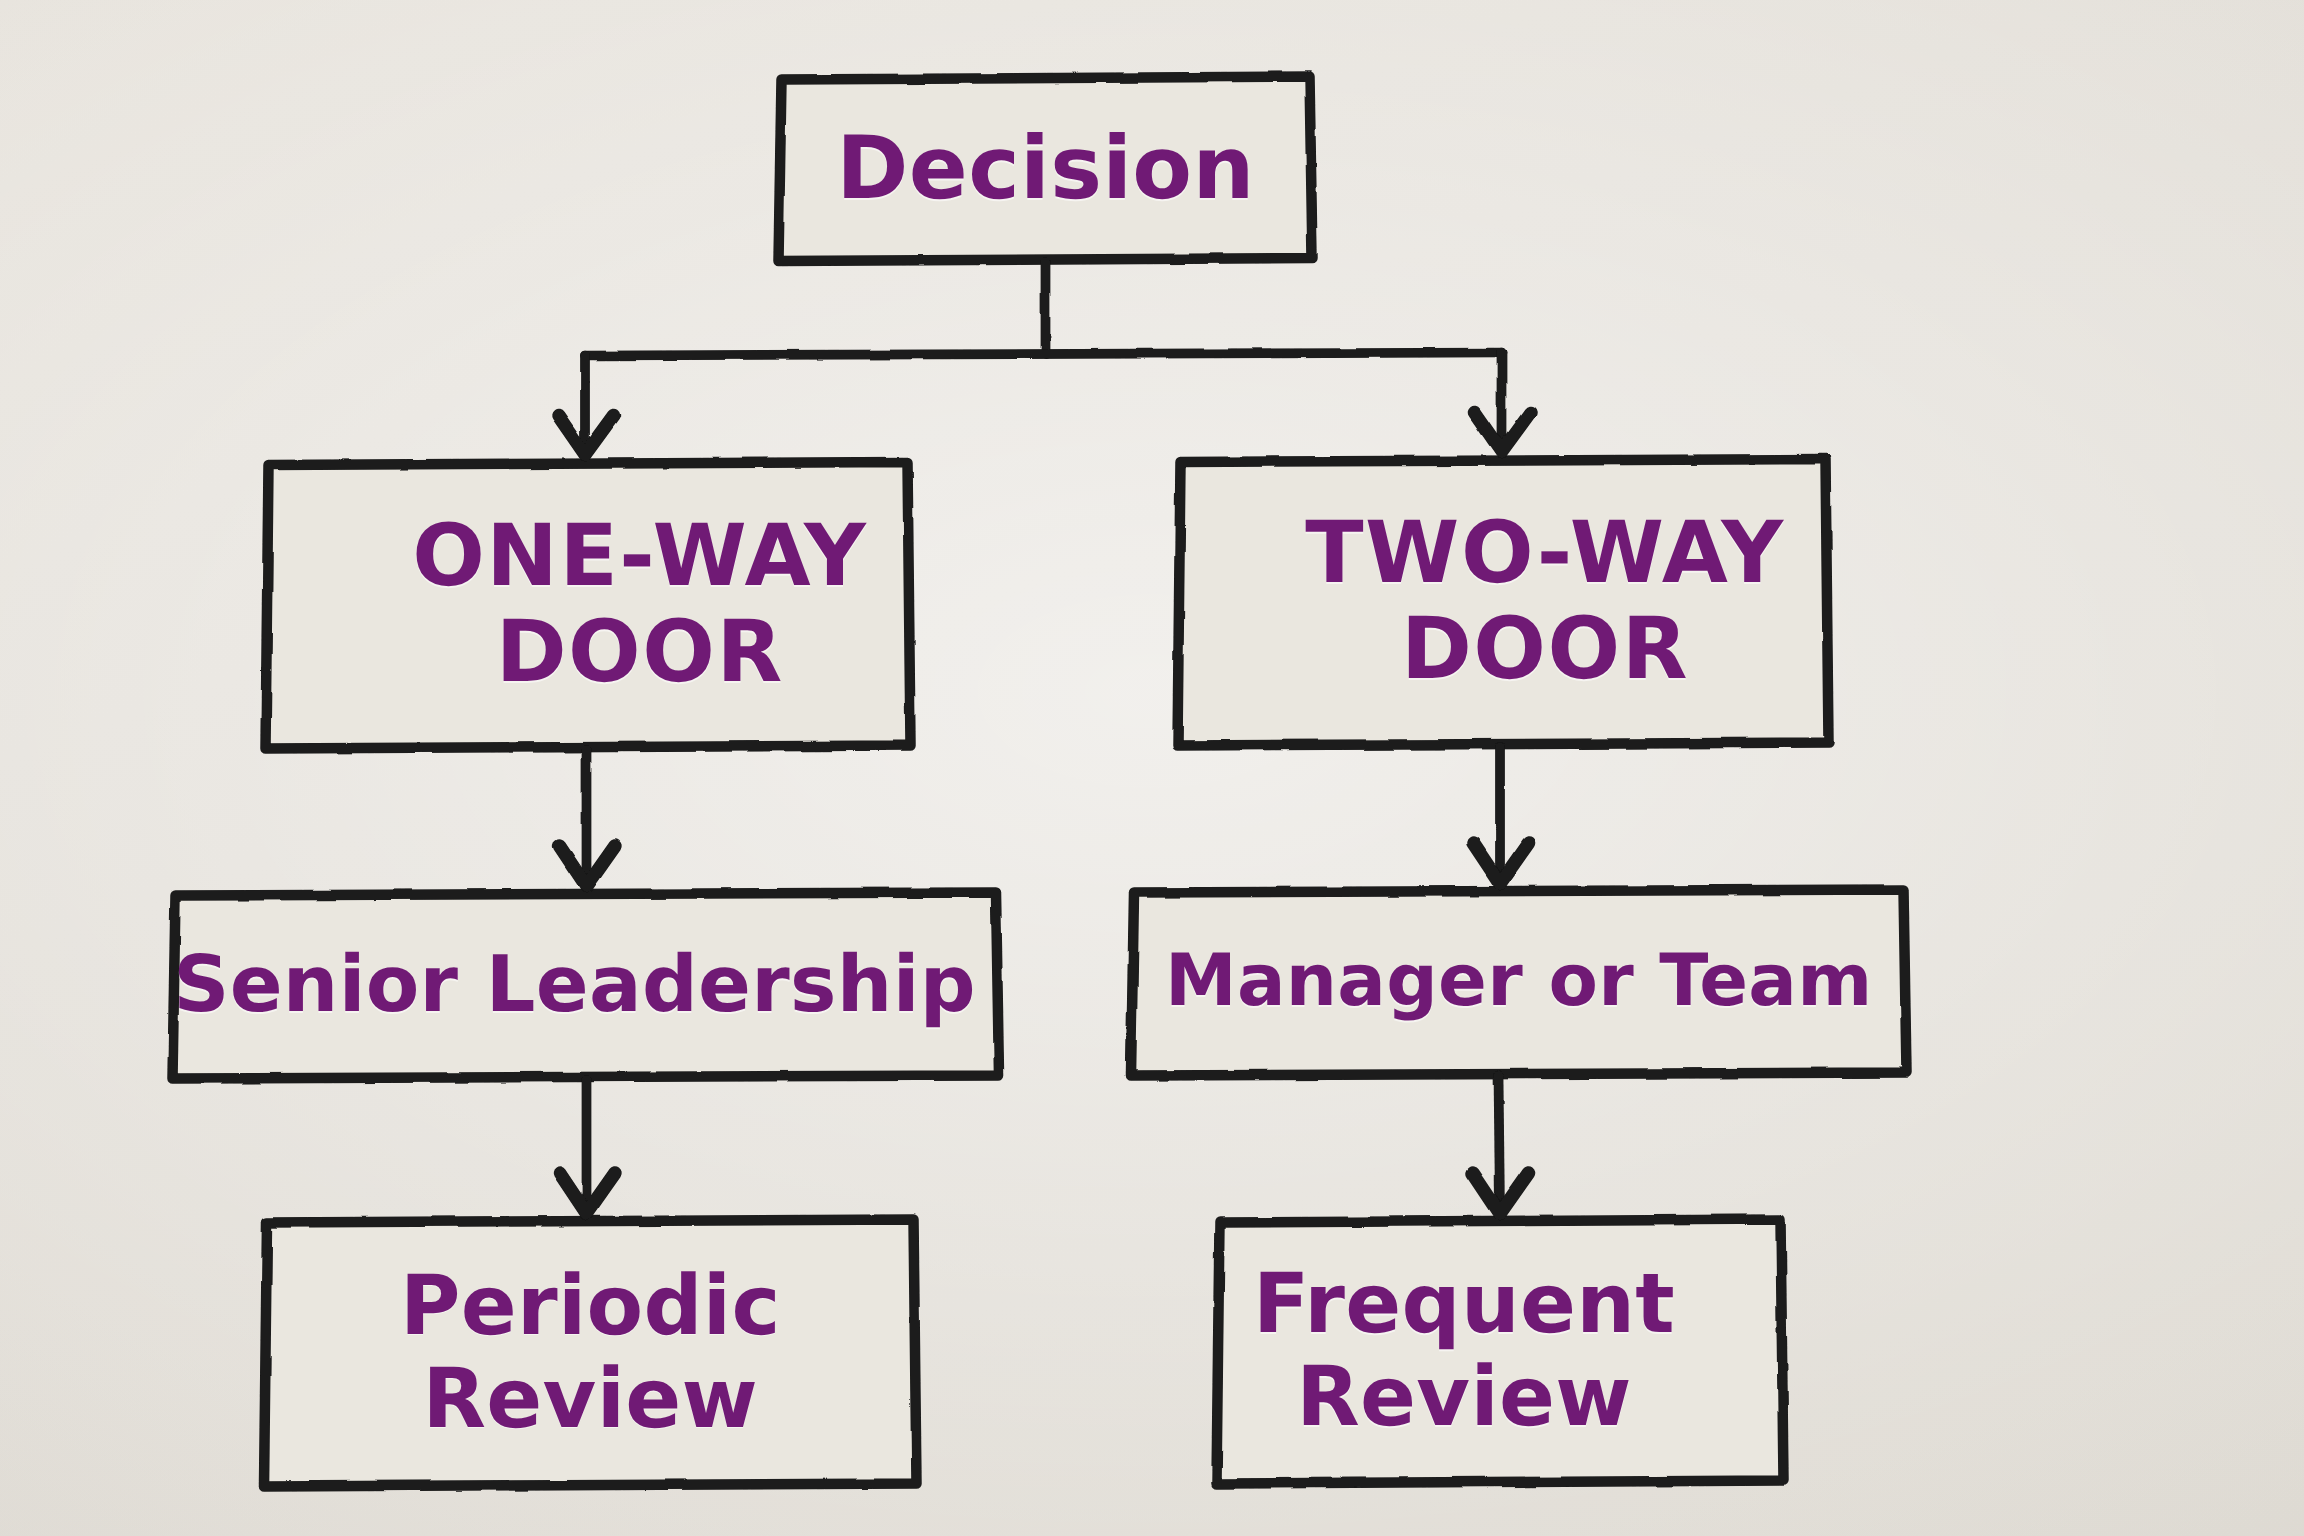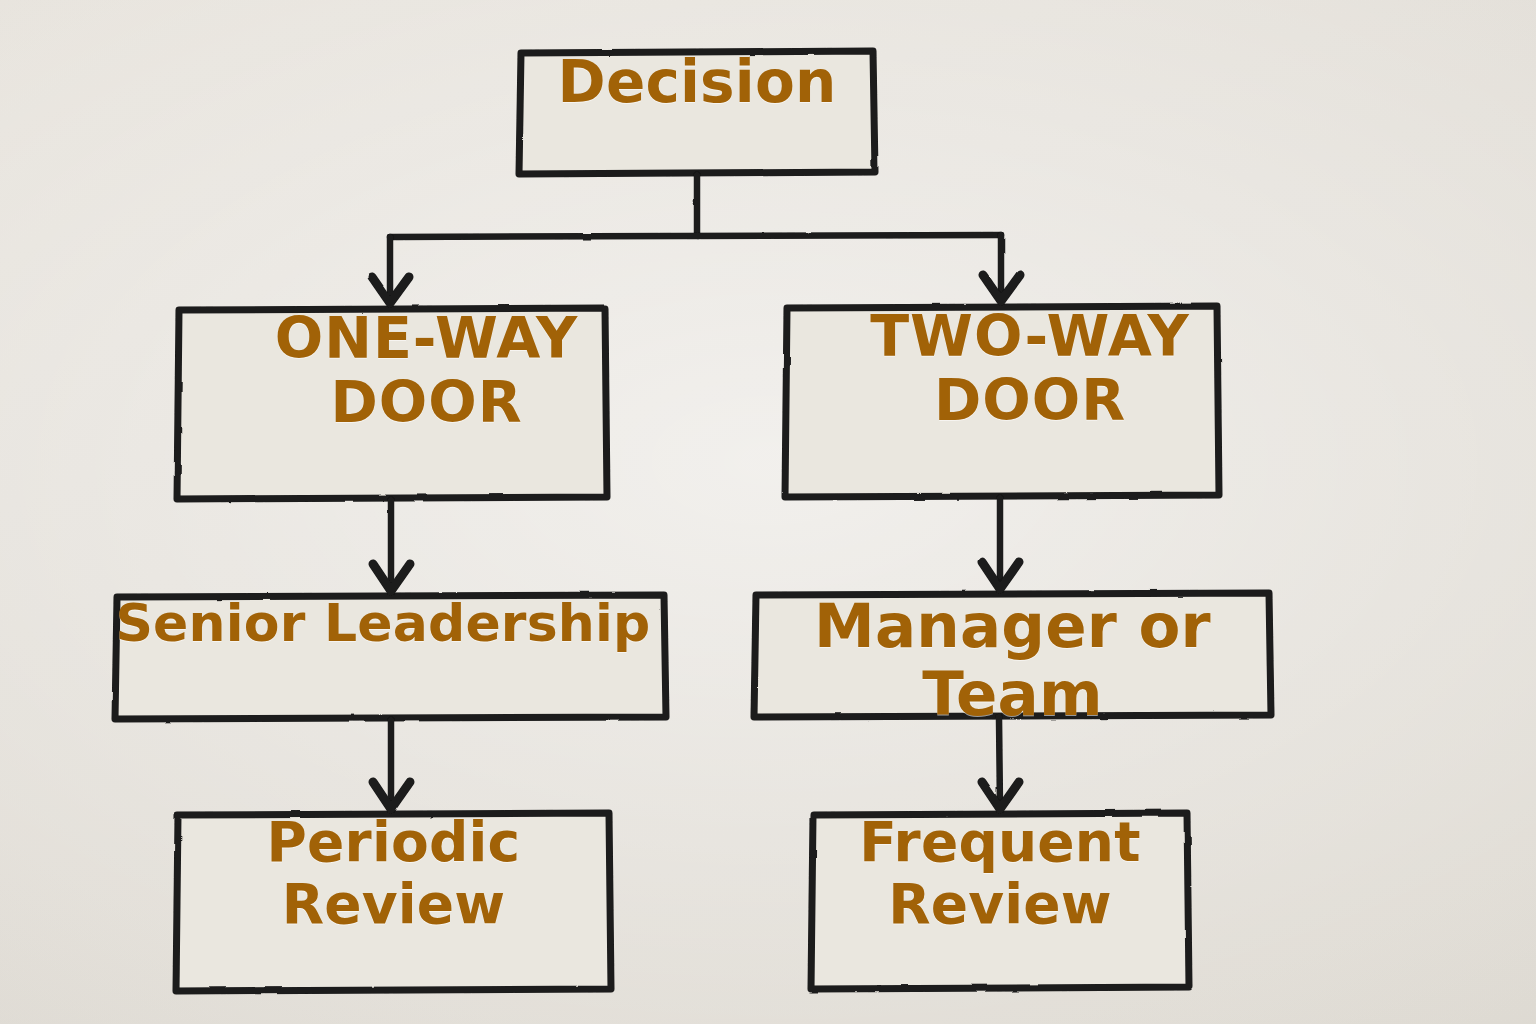--- a/index.html
+++ b/index.html
@@ -29,23 +29,24 @@
     position: absolute;
     left: 0;
     top: 0;
     width: 1536px;
     height: 1024px;
   }
   .node-box {
     position: absolute;
     box-sizing: border-box;
     display: flex;
+    align-items: center;
     justify-content: center;
     text-align: center;
-    color: #a16207;
+    color: #701a75;
     line-height: 1.12;
     letter-spacing: 0.2px;
     text-shadow: 0 1px 0 rgba(255,255,255,0.55);
     user-select: none;
   }
   .node-label {
     display: block;
     white-space: pre-line;
   }
   
@@ -60,28 +61,28 @@
   #node-two-way {
     left: 812px; top: 305px; width: 436px; height: 193px;
     font-size: 57px; font-weight: 700; letter-spacing: 1px;
   }
   #node-senior-leadership {
     left: 114px; top: 594px; width: 538px; height: 126px;
     font-size: 52px; font-weight: 600;
   }
   #node-manager-or-team {
     left: 753px; top: 592px; width: 519px; height: 126px;
-    font-size: 61px; font-weight: 600;
+    font-size: 48px; font-weight: 600;
   }
   #node-periodic-review {
     left: 175px; top: 812px; width: 437px; height: 180px;
     font-size: 55px; font-weight: 700;
   }
   #node-frequent-review {
-    left: 810px; top: 812px; width: 380px; height: 178px;
+    left: 786px; top: 812px; width: 380px; height: 178px;
     font-size: 55px; font-weight: 700;
   }
 </style>
 </head>
 <body>
 
 <div id="canvas">
 
   <div id="paper-texture"></div>
 

